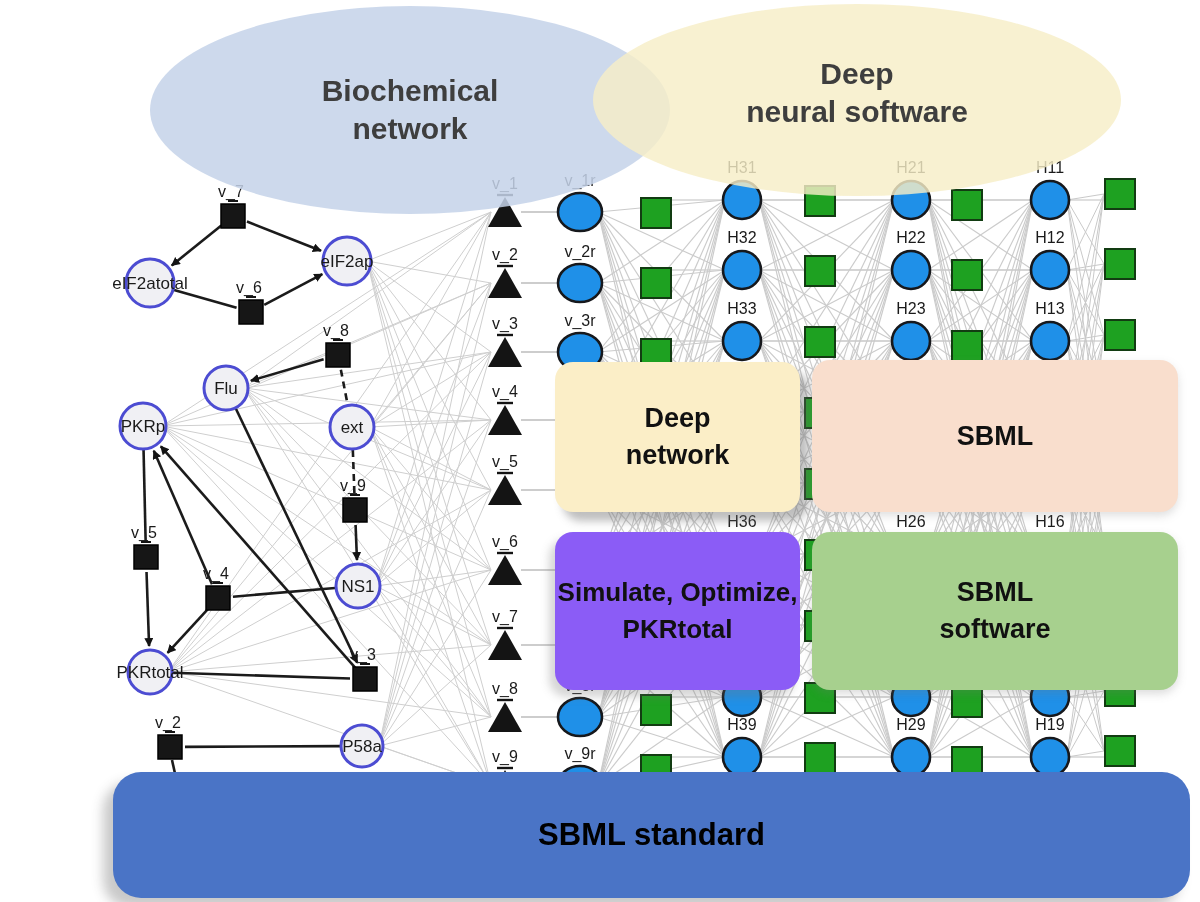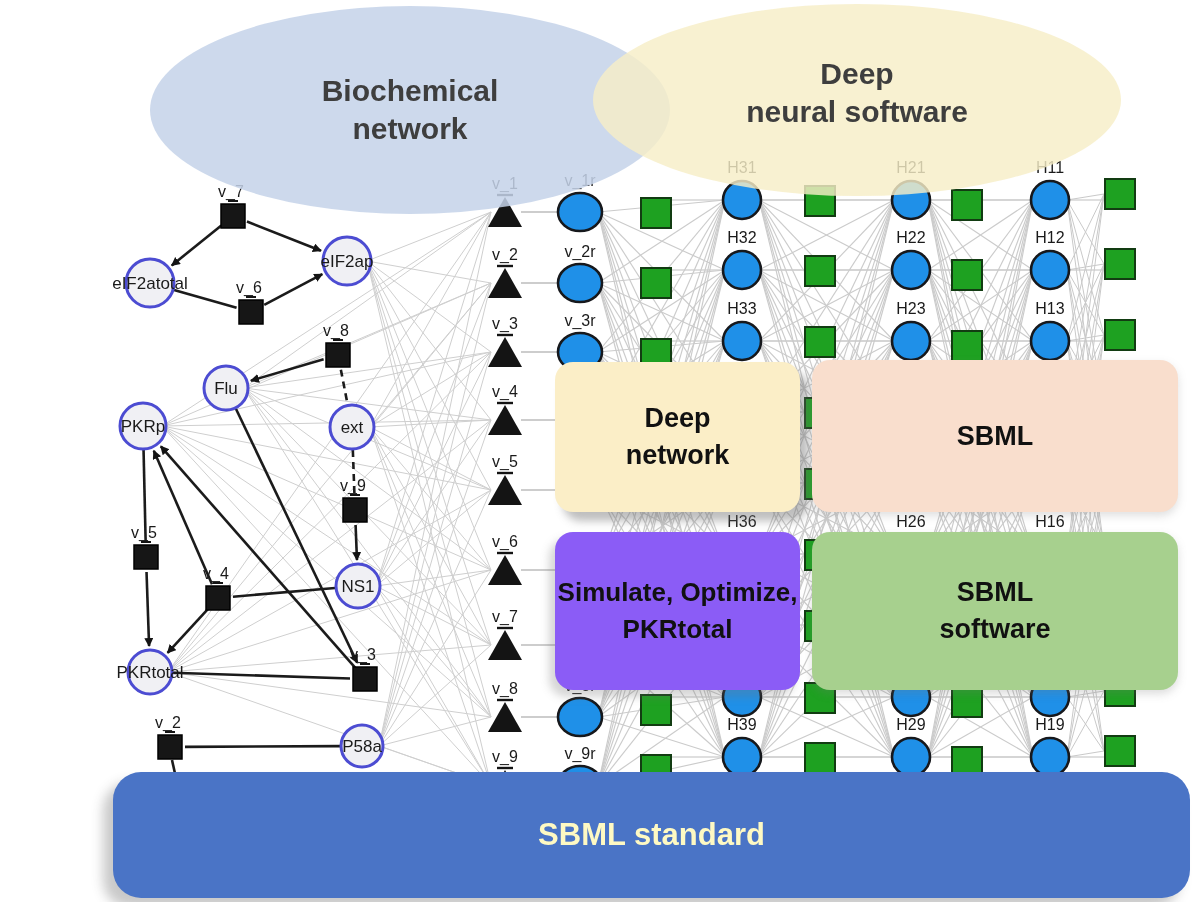--- a/index.html
+++ b/index.html
@@ -18,21 +18,21 @@
   .obox{position:absolute;border-radius:18px;display:flex;align-items:center;justify-content:center;
         text-align:center;font-weight:bold;font-size:27px;line-height:37px;color:#111;}
   .obox span{display:block;}
   .b-dl {left:555px;top:362px;width:245px;height:150px;background:#fbeec7;box-shadow:8px 9px 9px rgba(110,110,110,0.45);}
   .b-db {left:812px;top:360px;width:366px;height:152px;background:#f9decd;box-shadow:0 4px 8px rgba(130,130,130,0.25);}
   .b-sim{left:555px;top:532px;width:245px;height:158px;background:#8b5cf6;box-shadow:-6px 7px 9px rgba(120,120,120,0.3);font-size:26px;}
   .b-sw {left:812px;top:532px;width:366px;height:158px;background:#a7d08e;box-shadow:0 4px 8px rgba(120,120,120,0.25);}
 
   .banner{position:absolute;left:113px;top:772px;width:1077px;height:126px;background:#4a74c6;
           border-radius:28px;display:flex;align-items:center;justify-content:center;
-          font-weight:bold;font-size:31px;color:#fef9c3;box-shadow:-10px 10px 12px rgba(60,60,60,0.28);}
+          font-weight:bold;font-size:31px;color:#000000;box-shadow:-10px 10px 12px rgba(60,60,60,0.28);}
 </style>
 </head>
 <body>
 
 <div class="stage">
 
   <svg id="net" width="1200" height="902" viewBox="0 0 1200 902">
       <defs>
         <marker id="arrow" markerWidth="10" markerHeight="10" refX="8" refY="4.5" orient="auto" markerUnits="userSpaceOnUse">
           <path d="M0,0 L9,4.5 L0,9 z" fill="#141414"></path>

